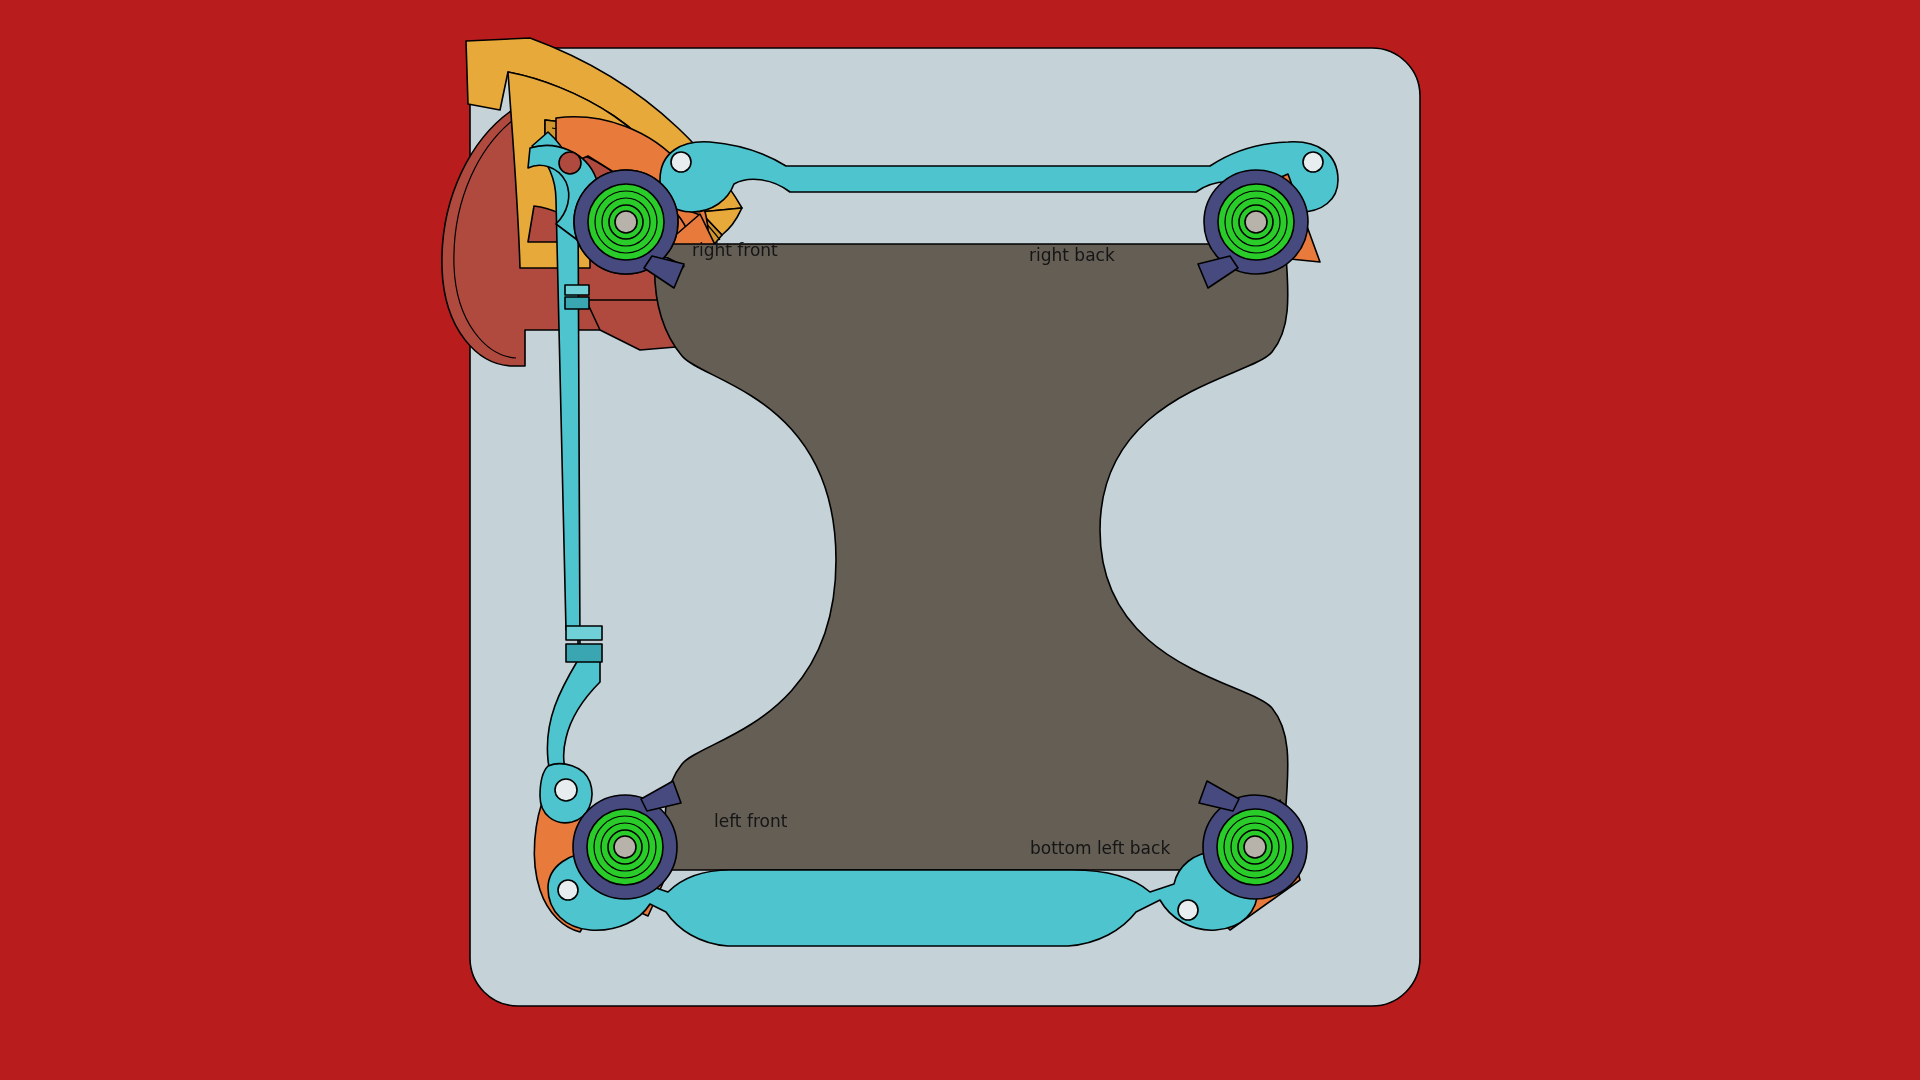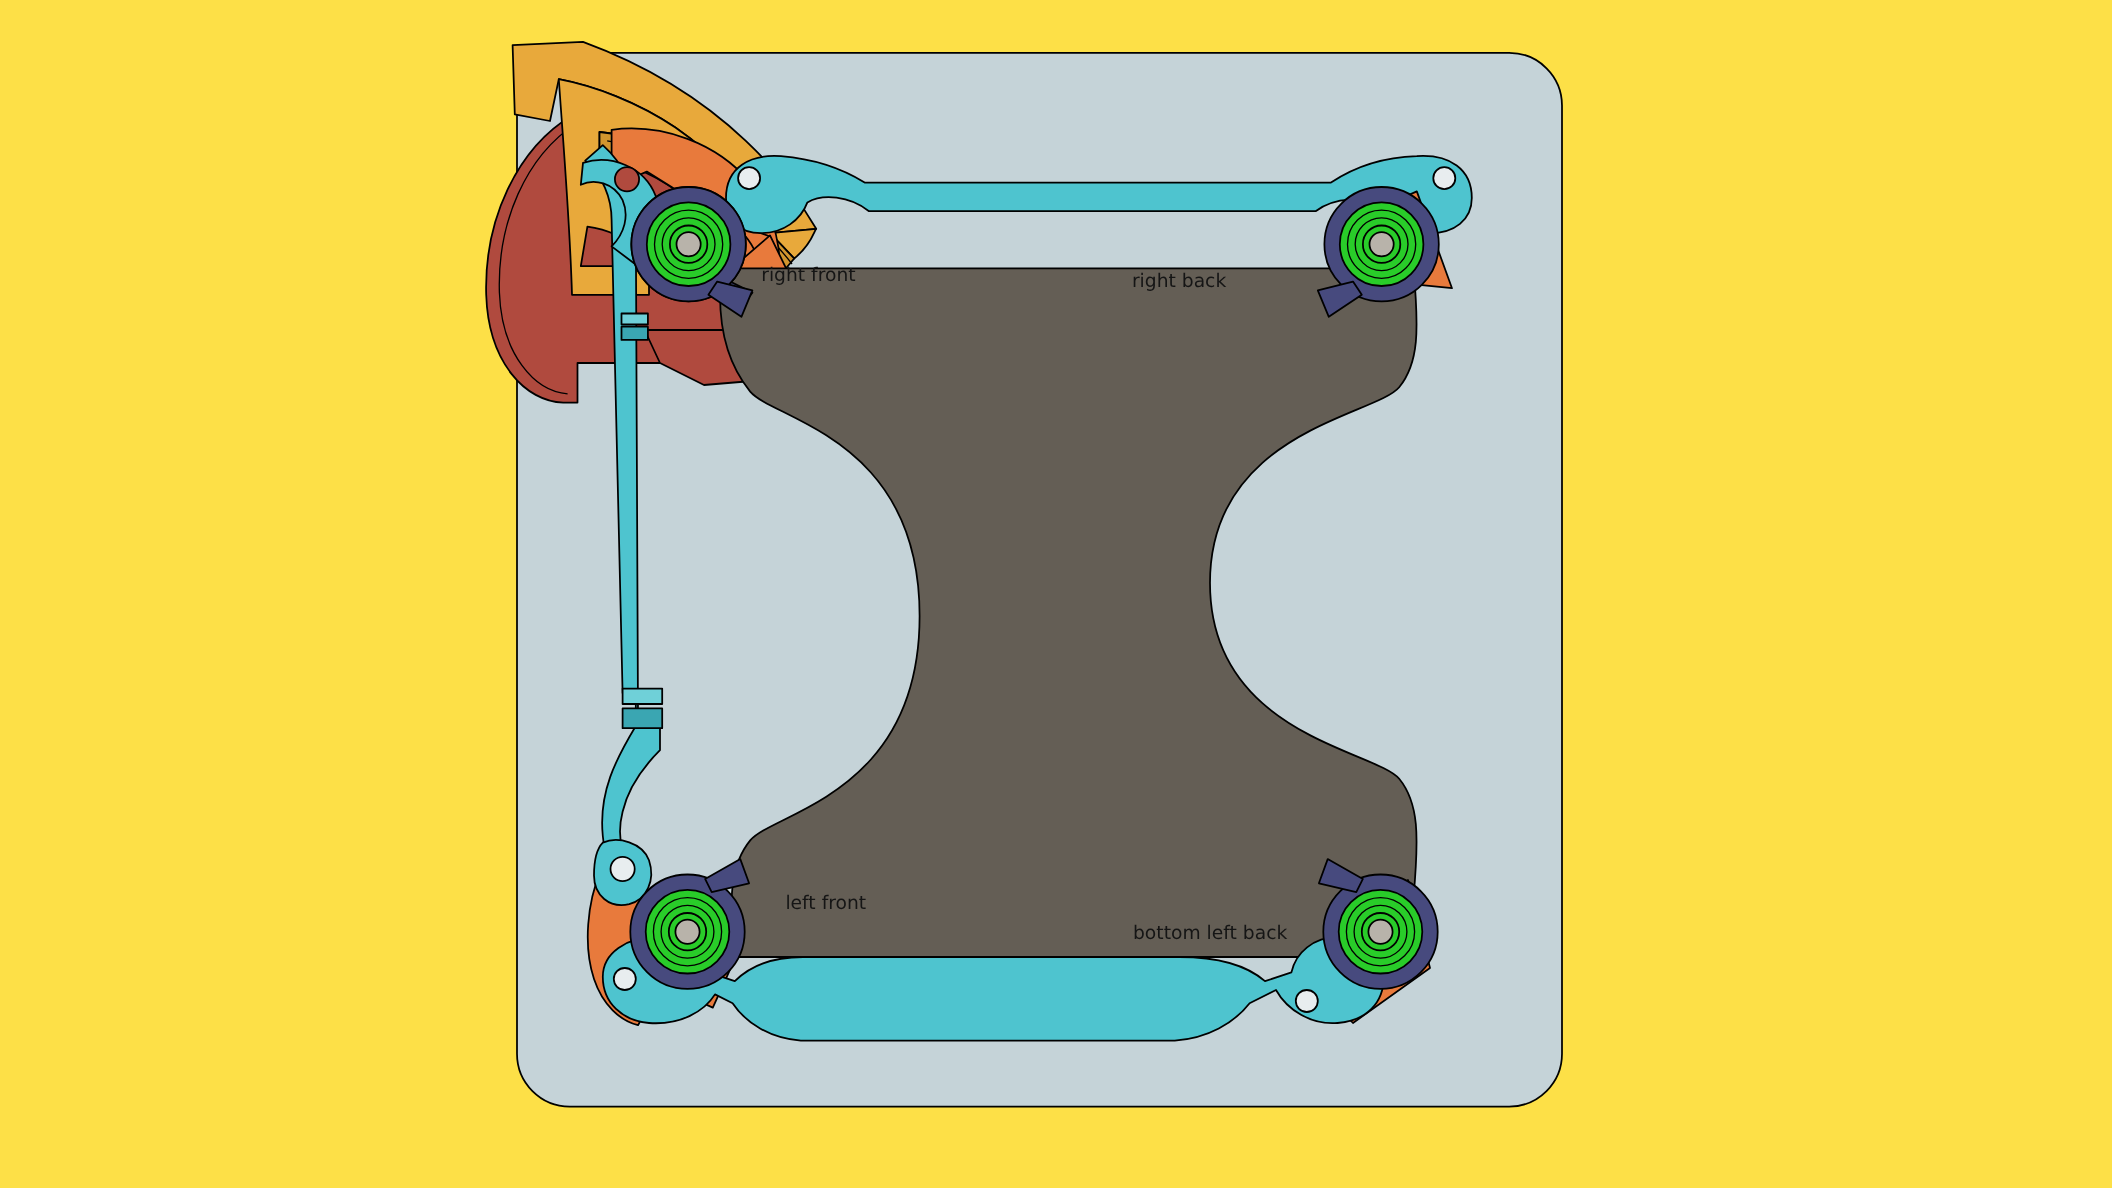--- a/index.html
+++ b/index.html
@@ -9,21 +9,21 @@
     background: #ffffff;
     width: 1920px;
     height: 1080px;
     overflow: hidden;
     font-family: "DejaVu Sans", "Liberation Sans", sans-serif;
   }
   #viewport {
     position: relative;
     width: 1920px;
     height: 1080px;
-    background: #fde047;
+    background: #b91c1c;
   }
   #cad-svg {
     position: absolute;
     left: 0;
     top: 0;
     width: 1920px;
     height: 1080px;
     display: block;
   }
   .part-outline {

